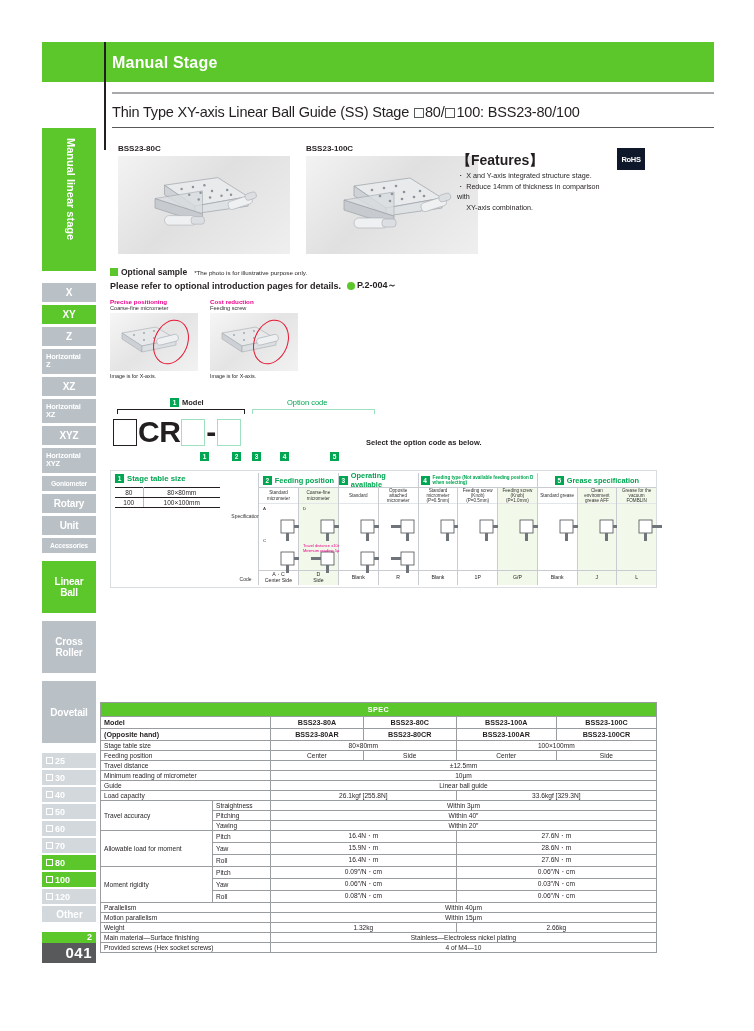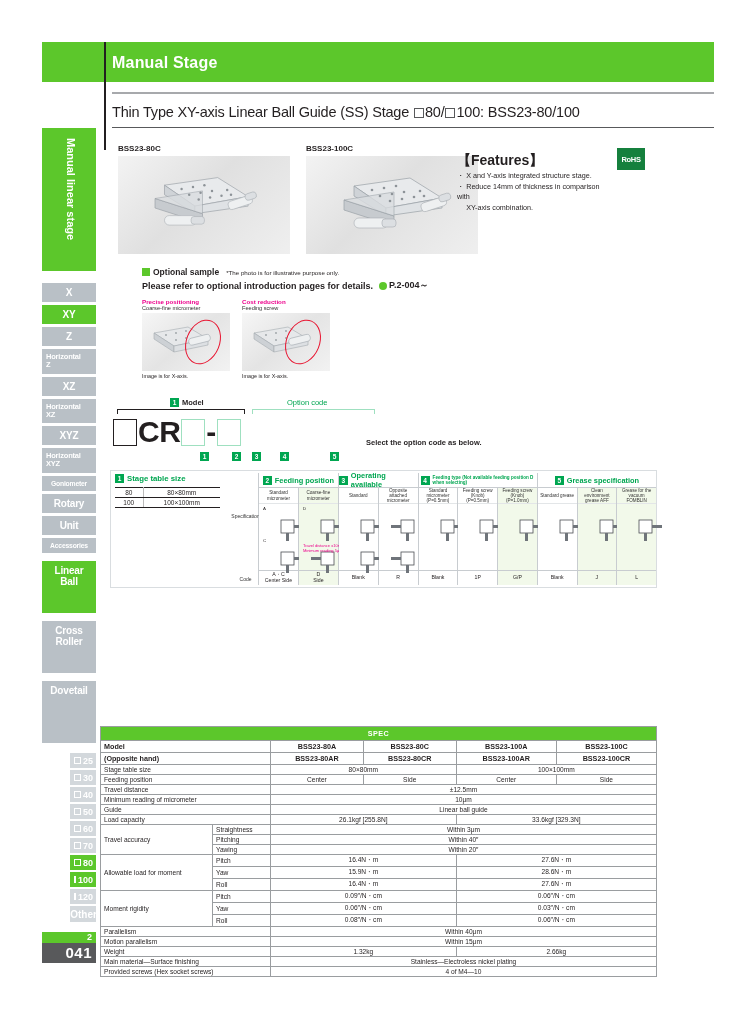--- a/index.html
+++ b/index.html
@@ -23,42 +23,42 @@
     font-weight: bold; font-size: 10px;
     text-align: center;
     margin-bottom: 3px;
     padding: 4px 2px;
     line-height: 1.1;
     letter-spacing: -0.2px;
   }
   .side-tab.small { font-size: 7.5px; }
   .side-tab.xsmall { font-size: 6.8px; }
   .side-tab.active { background: #5cc72b; }
-  .side-tab.tall { display:flex; align-items:flex-start; justify-content:center; }
+  .side-tab.tall { display:flex; align-items:center; justify-content:center; }
 
   #side-vertical {
     background: #5cc72b;
     height: 143px;
     width: 54px;
     margin-bottom: 12px;
     position: relative;
   }
   #side-vertical span {
     position: absolute;
     white-space: nowrap;
     color: #fff; font-weight: bold; font-size: 11px;
     transform: rotate(90deg);
     transform-origin: left top;
     left: 35px; top: 10px;
   }
 
   .side-box { height: 52px; }
   .side-box-lg { height: 62px; }
 
-  .sizelist { margin-top: 10px; margin-left: 28px; }
+  .sizelist { margin-top: 10px; }
   .size-item {
     background: #d3d8dc; color: #ffffff;
     font-size: 9px; font-weight: bold;
     padding: 2.5px 3px 2.5px 4px;
     margin-bottom: 2px;
     text-align: left;
     display: flex; align-items: center; gap: 2px;
   }
   .size-item.active { background: #5cc72b; }
   .size-item .sq {
@@ -120,28 +120,28 @@
   }
   .stage-art { position:absolute; left:18px; top:14px; }
 
   #features {
     position:absolute; left:457px; top:150px;
     font-size:7.2px; line-height:1.45; width:150px;
   }
   #features .ftitle { font-weight:bold; font-size:14px; margin-bottom:1px; }
   #rohs {
     position:absolute; left:617px; top:148px;
-    width:28px; height:22px; background:#15803d;
+    width:28px; height:22px; background:#0f172a;
     color:#fff; font-weight:bold; font-size:7.5px;
     display:flex; align-items:center; justify-content:center;
     letter-spacing:-0.3px;
   }
 
   
-  #optional { position:absolute; left:110px; top:267px; width:330px;margin-left:32px; }
+  #optional { position:absolute; left:110px; top:267px; width:330px; }
   .opt-line1 { font-size:8.5px; font-weight:bold; display:flex; align-items:center; gap:3px;}
   .opt-line1 .gsq { width:8px; height:8px; background:#5cc72b; display:inline-block;}
   .opt-note { font-weight:normal; font-size:6.2px; margin-left:4px; }
   .opt-line2 { font-size:9px; font-weight:bold; margin-top:2px; display:flex; align-items:center; gap:2px;}
   .opt-circ {
     display:inline-block; width:8px;height:8px;border-radius:50%;
     background:#5cc72b; margin-left:4px;
   }
   #optcards { margin-top:6px; display:flex; gap:12px; }
   .optcard { width:88px; }
@@ -224,21 +224,21 @@
   .og-art { height:66px; position:relative; background:#fff; }
   .og-code { height:15px; font-size:5.2px; text-align:center; line-height:1.1;
              display:flex; align-items:center; justify-content:center;
              border-top:1px solid #c8ccd0;}
   .og-code.tint { background:#f2f9ea; }
   .og-art.tint { background:#f2f9ea; }
   .og-sub.tint { background:#f2f9ea; }
   .pinknote { position:absolute; color:#ec008c; font-size:4px; line-height:1.2; }
 
   
-  #spec { position:absolute; left:100px; top:702px; width:557px;margin-top:24px; }
+  #spec { position:absolute; left:100px; top:702px; width:557px; }
   #spec table { border-collapse: collapse; width:100%; font-size:6.6px; }
   #spec td, #spec th { border:1px solid #9a9da0; padding:1px 3px; }
   #spec .spec-head {
     background:#5cc72b; color:#fff; font-weight:bold; text-align:center;
     font-size:7.2px; letter-spacing:0.5px; padding:2px;
   }
   #spec td.lab { width:170px; font-weight:normal; }
   #spec td.lab.b { font-weight:bold; font-size:7.2px; }
   #spec td.sublab { width:58px; }
   #spec td.labwide { width:112px; }

